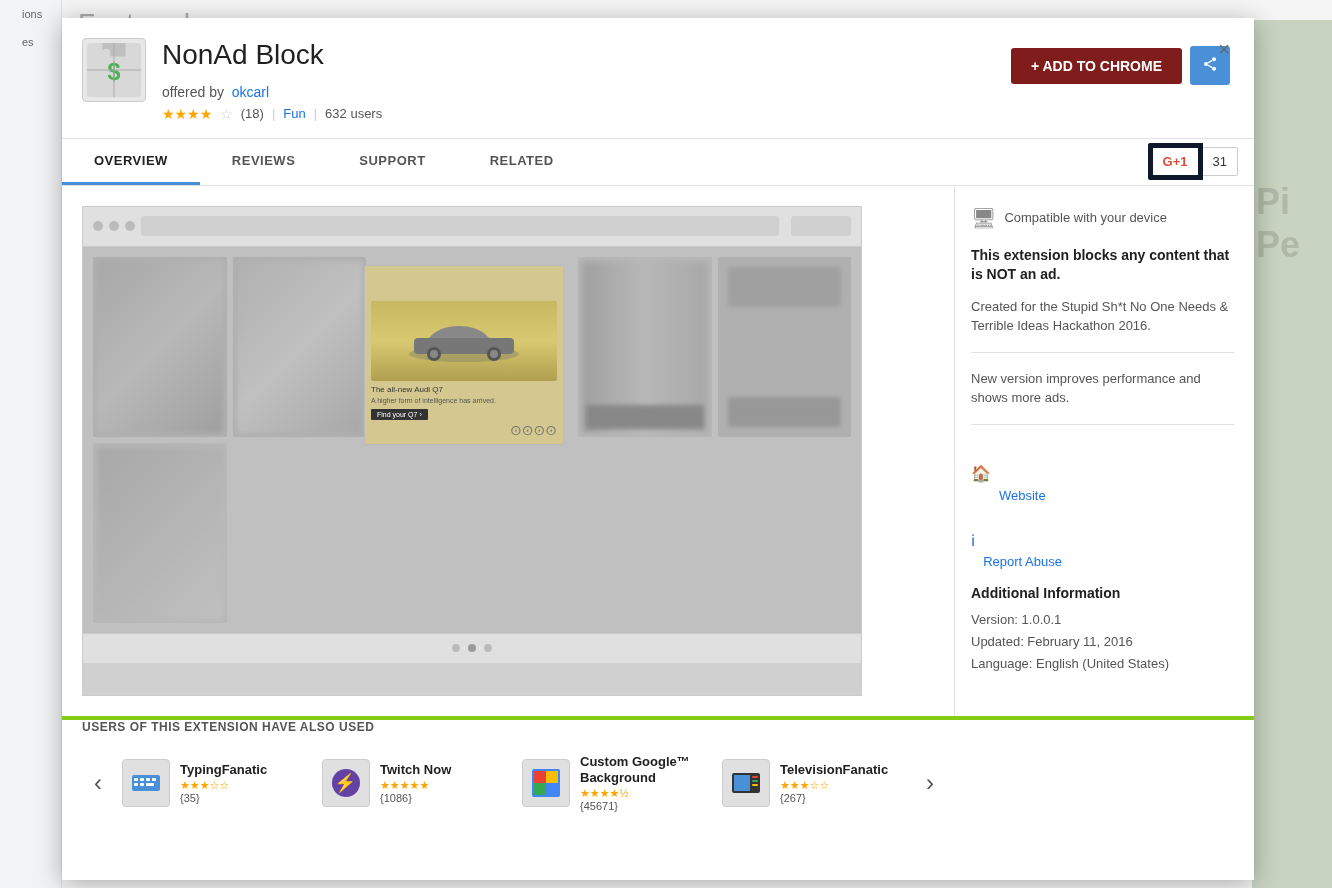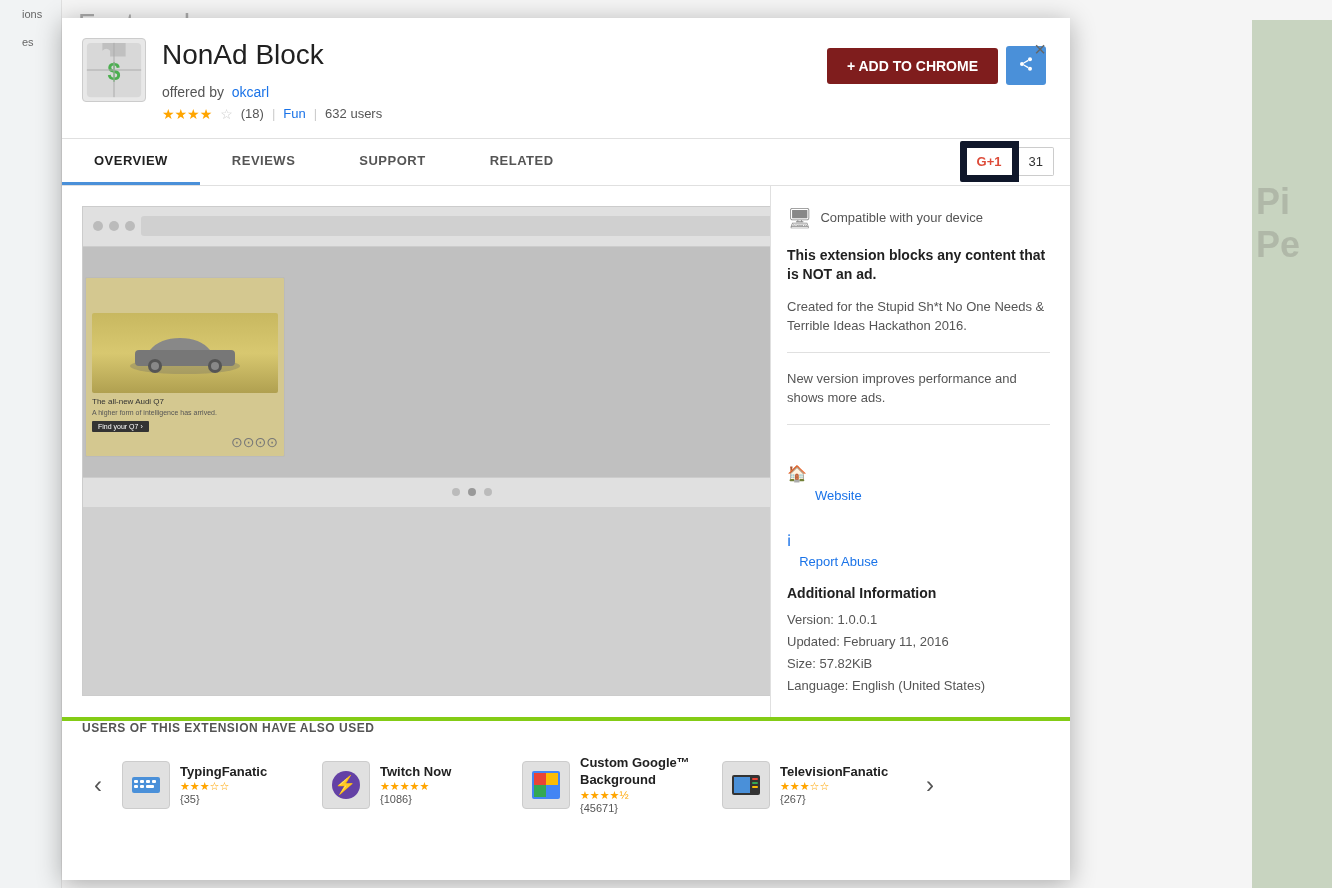--- a/index.html
+++ b/index.html
@@ -62,21 +62,21 @@
       padding: 160px 4px;
       line-height: 1.2;
       font-weight: bold;
     }
 
     
     .modal {
       position: absolute;
       top: 18px;
       left: 62px;
-      width: 1008px;
+      width: 1192px;
       height: 862px;
       background: #fff;
       z-index: 20;
       box-shadow: 0 4px 24px rgba(0,0,0,0.3);
       overflow: hidden;
     }
 
     
     .modal-header {
       display: flex;
@@ -222,21 +222,21 @@
     }
 
     .gplus-section {
       margin-left: auto;
       display: flex;
       align-items: center;
       padding-right: 16px;
     }
 
     .gplus-btn {
-      border: 7px solid #0f172a;
+      border: 5px solid #0f172a;
       color: #dd4b39;
       background: white;
       padding: 6px 10px;
       font-size: 13px;
       border-radius: 2px 0 0 2px;
       cursor: pointer;
       display: flex;
       align-items: center;
       gap: 4px;
     }
@@ -562,21 +562,21 @@
       <div class="screenshot-area">
 
         <div class="screenshot-top-bar">
           <div class="sc-dot"></div>
           <div class="sc-dot"></div>
           <div class="sc-dot"></div>
           <div class="sc-bar"></div>
           <div style="width:60px;height:20px;background:#d0d0d0;border-radius:3px;margin-left:6px;"></div>
         </div>
 
-        <div style="flex:1;position:relative;overflow:hidden;background:#c0c0c0;display:grid;grid-template-columns:1fr;grid-template-rows:1fr 1fr;gap:6px;padding:10px;">
+        <div style="flex:1;position:relative;overflow:hidden;background:#c0c0c0;display:grid;grid-template-columns:1fr 1fr 1fr 1fr 1fr;grid-template-rows:1fr 1fr;gap:6px;padding:10px;">
 
           <div style="background:#b0b0b0;border-radius:2px;position:relative;">
             <div style="position:absolute;inset:4px;background:linear-gradient(135deg,#a8a8a8,#b8b8b8,#a0a0a0);border-radius:2px;filter:blur(2px);"></div>
           </div>
           <div style="background:#b0b0b0;border-radius:2px;position:relative;">
             <div style="position:absolute;inset:4px;background:linear-gradient(135deg,#b0b0b0,#c0c0c0,#a8a8a8);border-radius:2px;filter:blur(2px);"></div>
           </div>
 
           <div class="audi-ad" style="position:relative;background:#d4c890;border:1px solid #bbb;border-radius:2px;padding:6px;">
             <div style="width:100%;height:80px;background:linear-gradient(180deg,#c8b860 0%,#d8c870 50%,#b0a050 100%);display:flex;align-items:center;justify-content:center;border-radius:2px;">
@@ -638,21 +638,20 @@
       </div>
       <div class="link-row">
         <span class="link-icon" style="color:#1a73e8;">ℹ</span>
         <a href="#" class="link-anchor">Report Abuse</a>
       </div>
 
       <div class="additional-info">
         <div class="info-title">Additional Information</div>
         <div class="info-row">Version: 1.0.0.1</div>
         <div class="info-row">Updated: February 11, 2016</div>
-        <div class="info-row">Size: 57.82KiB</div>
         <div class="info-row">Language: English (United States)</div>
       </div>
     </div>
   </div>
 
   <div class="also-used-section">
     <div class="also-used-title">USERS OF THIS EXTENSION HAVE ALSO USED</div>
     <div class="also-used-row">
       <button class="prev-btn">‹</button>
 

